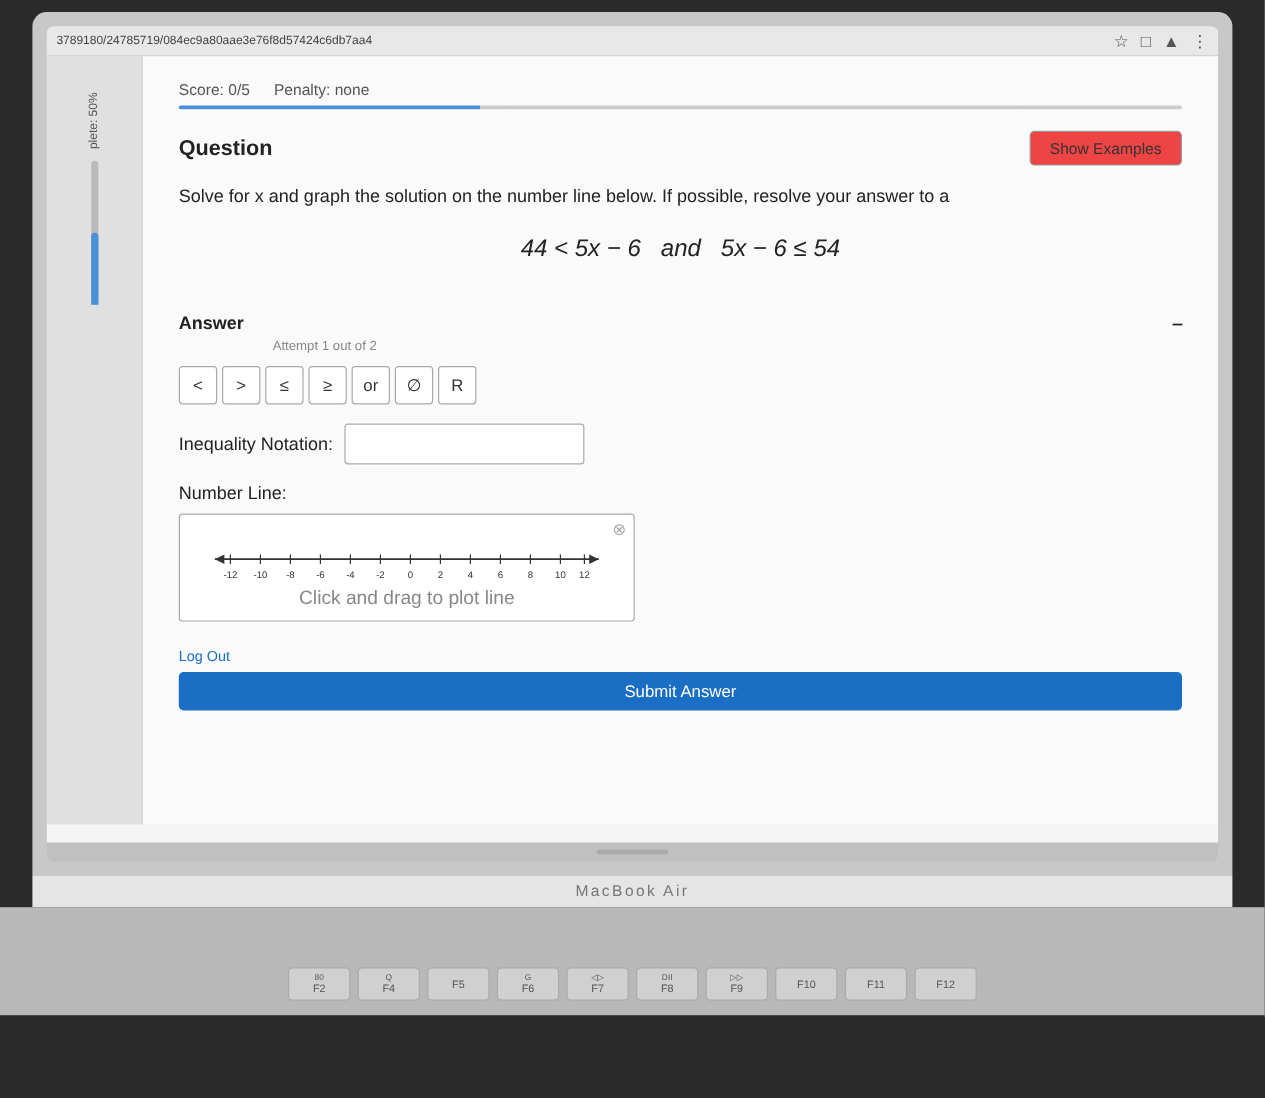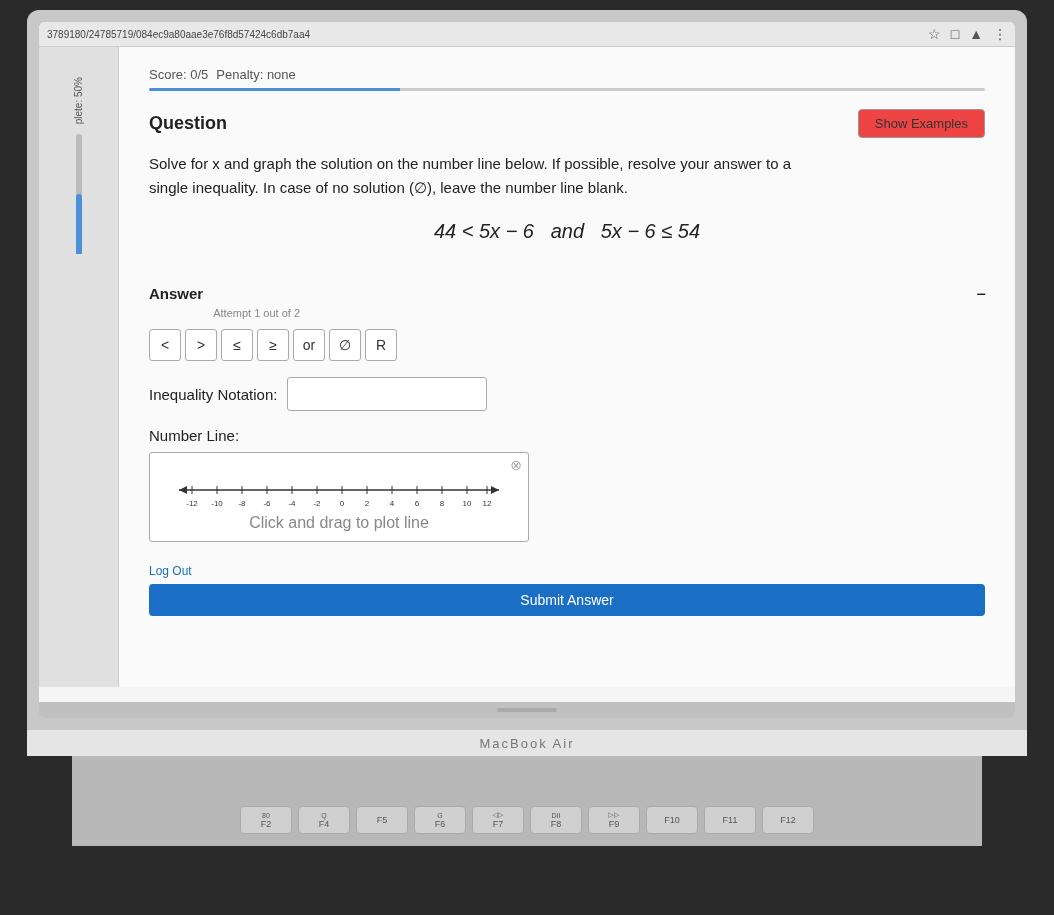--- a/index.html
+++ b/index.html
@@ -110,21 +110,21 @@
       font-weight: bold;
       color: #222;
       margin-bottom: 10px;
     }
 
     .score-line {
       font-size: 13px;
       color: #555;
       margin-bottom: 6px;
       display: flex;
-      gap: 8px;
+      gap: 20px;
     }
 
     .divider {
       height: 3px;
       background: linear-gradient(to right, #4a90d9 30%, #ccc 30%);
       border-radius: 2px;
       margin-bottom: 18px;
     }
 
     .question-header {
@@ -165,21 +165,21 @@
       font-style: italic;
     }
 
     .answer-label {
       font-size: 15px;
       font-weight: bold;
       color: #222;
       margin-bottom: 10px;
       display: flex;
       align-items: center;
-      gap: 10px;
+      gap: 24px;
     }
 
     .attempt-text {
       font-size: 11px;
       font-weight: normal;
       color: #888;
       margin-top: 40px;
     }
 
     .symbol-buttons {
@@ -275,21 +275,21 @@
     .log-out-link {
       font-size: 12px;
       color: #1a6fc4;
       cursor: pointer;
       margin-top: 6px;
       display: inline-block;
     }
 
     .keyboard-area {
       background: #b8b8b8;
-      width: 910px;
+      width: 1054px;
       height: 90px;
       display: flex;
       flex-direction: column;
       align-items: center;
       justify-content: flex-end;
       padding-bottom: 8px;
     }
 
     .keyboard-row {
       display: flex;
@@ -350,21 +350,20 @@
 
         <div class="divider"></div>
 
         <div class="question-header">
           <div class="question-label">Question</div>
           <button class="show-examples-btn">Show Examples</button>
         </div>
 
         <div class="question-text">
           <div>Solve for x and graph the solution on the number line below. If possible, resolve your answer to a</div>
-          <div>single inequality. In case of no solution (∅), leave the number line blank.</div>
         </div>
 
         <div class="math-expression">
           44 &lt; 5<em>x</em> − 6 &nbsp; and &nbsp; 5<em>x</em> − 6 ≤ 54
         </div>
 
         <div class="answer-label">
           <span>Answer</span>
           <span class="attempt-text">Attempt 1 out of 2</span>
           <span style="margin-left:auto;">⎯</span>

